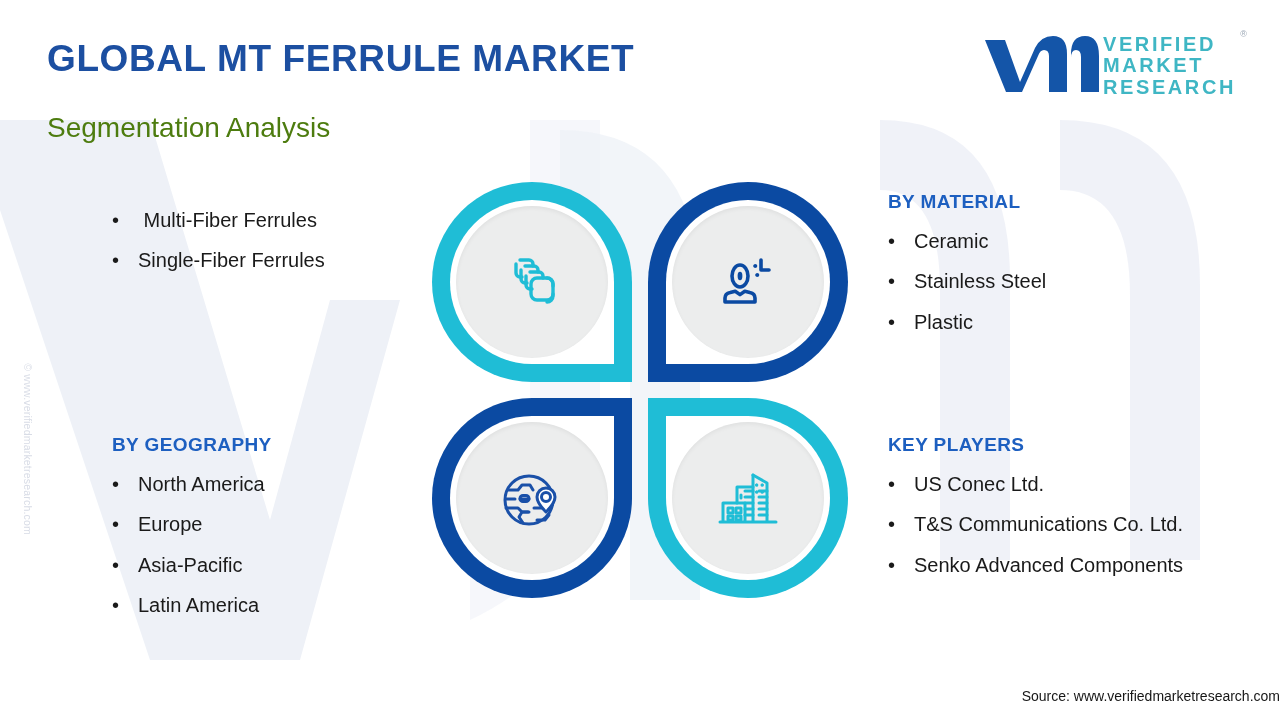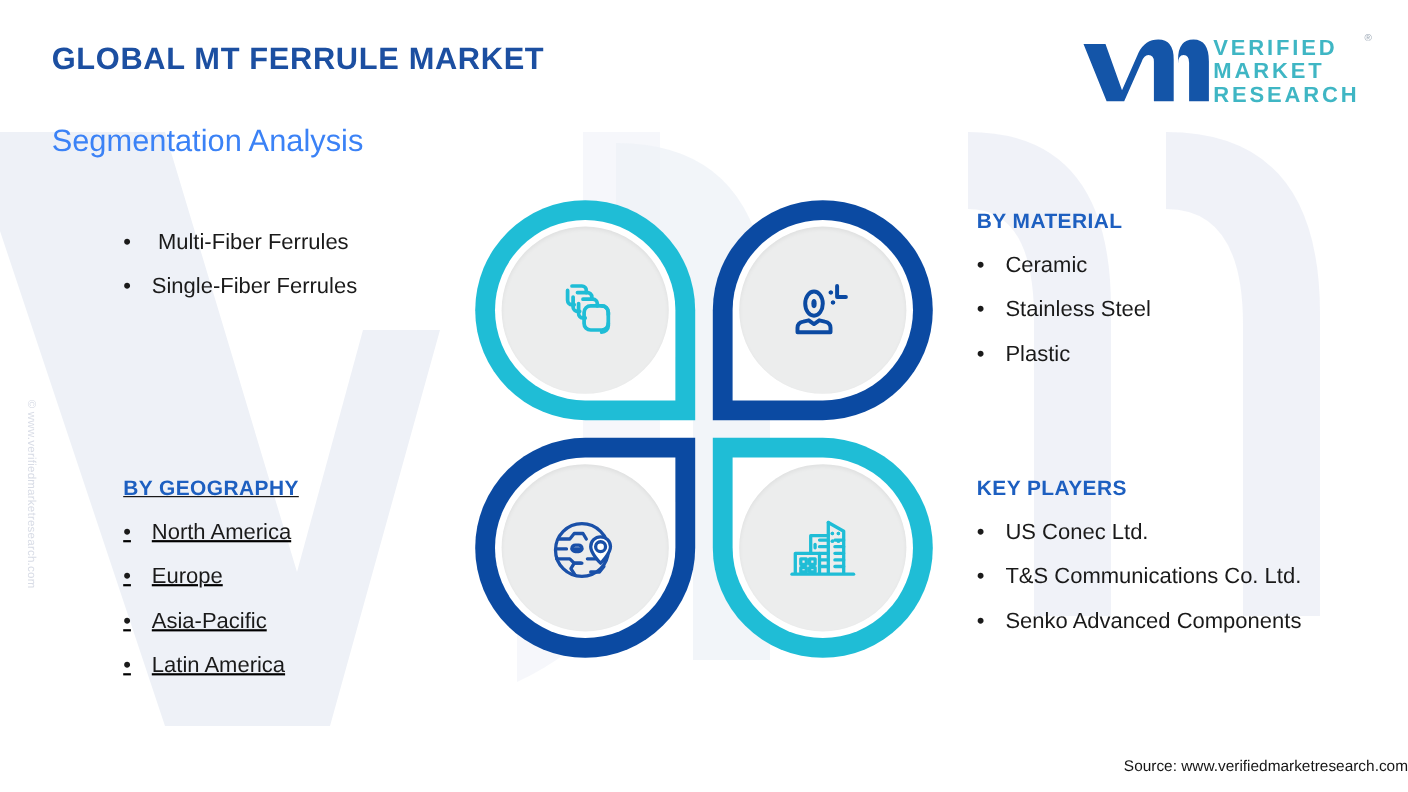--- a/index.html
+++ b/index.html
@@ -52,32 +52,32 @@
     position: absolute;
     top: 0; left: 0;
     width: 1280px;
     height: 160px;
     z-index: 4;
   }
   #page-title {
     position: absolute;
     left: 47px;
     top: 38px;
-    font-size: 28px;
+    font-size: 37px;
     font-weight: bold;
     letter-spacing: 0.6px;
     color: #1c4fa1;
   }
   #page-subtitle {
     position: absolute;
     left: 47px;
     top: 112px;
     font-size: 28px;
     font-weight: normal;
-    color: #3b82f6;
+    color: #4d7c0f;
   }
 
   
   #logo {
     position: absolute;
     right: 44px;
     top: 30px;
     display: flex;
     align-items: center;
     gap: 0;
@@ -128,21 +128,21 @@
   .bullet {
     flex: 0 0 auto;
     width: 26px;
     font-size: 20px;
     color: #1a1a1a;
     line-height: 1.22;
   }
   .item-text { flex: 1 1 auto; }
 
   #section-by-type      { left: 112px; top: 208px; width: 310px; }
-  #section-by-geography { left: 112px; top: 434px; width: 330px; text-decoration: underline; }
+  #section-by-geography { left: 112px; top: 434px; width: 330px; }
   #section-by-material  { left: 888px; top: 191px; width: 330px; }
   #section-key-players  { left: 888px; top: 434px; width: 400px; }
 
   
   #pinwheel {
     position: absolute;
     left: 432px;
     top: 182px;
     width: 416px;
     height: 416px;

